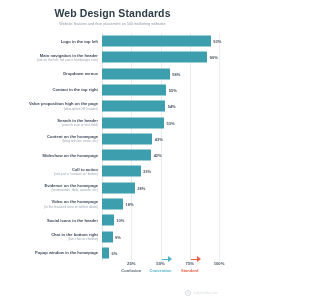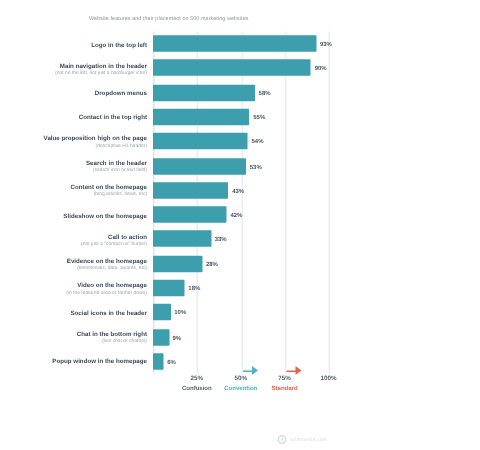--- a/index.html
+++ b/index.html
@@ -98,20 +98,21 @@
     font-size:3.5px;color:#b6c0c9;
   }
   .badge .btxt{font-size:3.4px;color:#b6c0c9;letter-spacing:.1px;}
 </style>
 </head>
 <body>
 
 <div id="root">
 
   <div class="hdr">
+    <div class="title">Web Design Standards</div>
     <div class="subtitle">Website features and their placement on 500 marketing websites</div>
   </div>
 
   <div class="plot">
     <div class="grid" id="grid">
         <div class="gline axis0" style="left: 96px;"></div>
         <div class="gline" style="left: 125.25px;"></div>
         <div class="gline" style="left: 154.5px;"></div>
         <div class="gline" style="left: 183.75px;"></div>
         <div class="gline" style="left: 213px;"></div>

